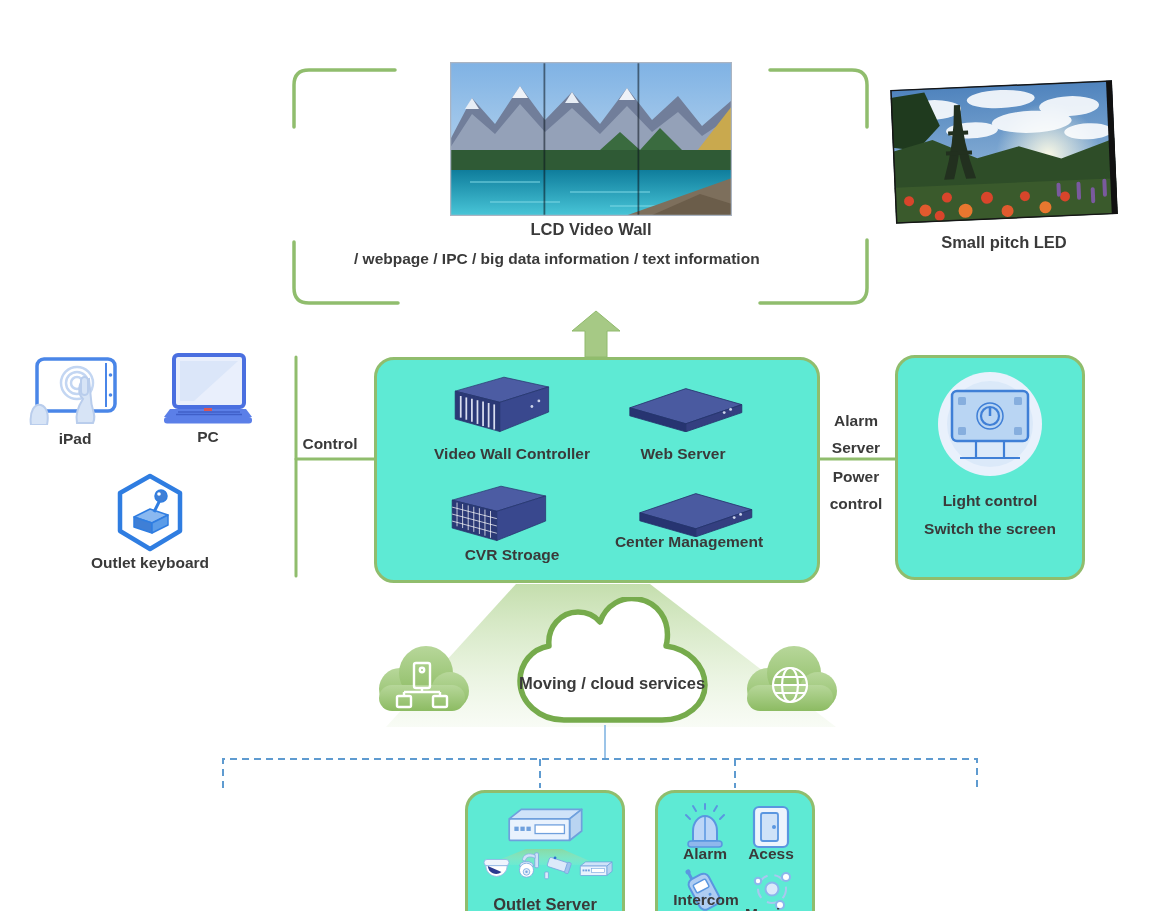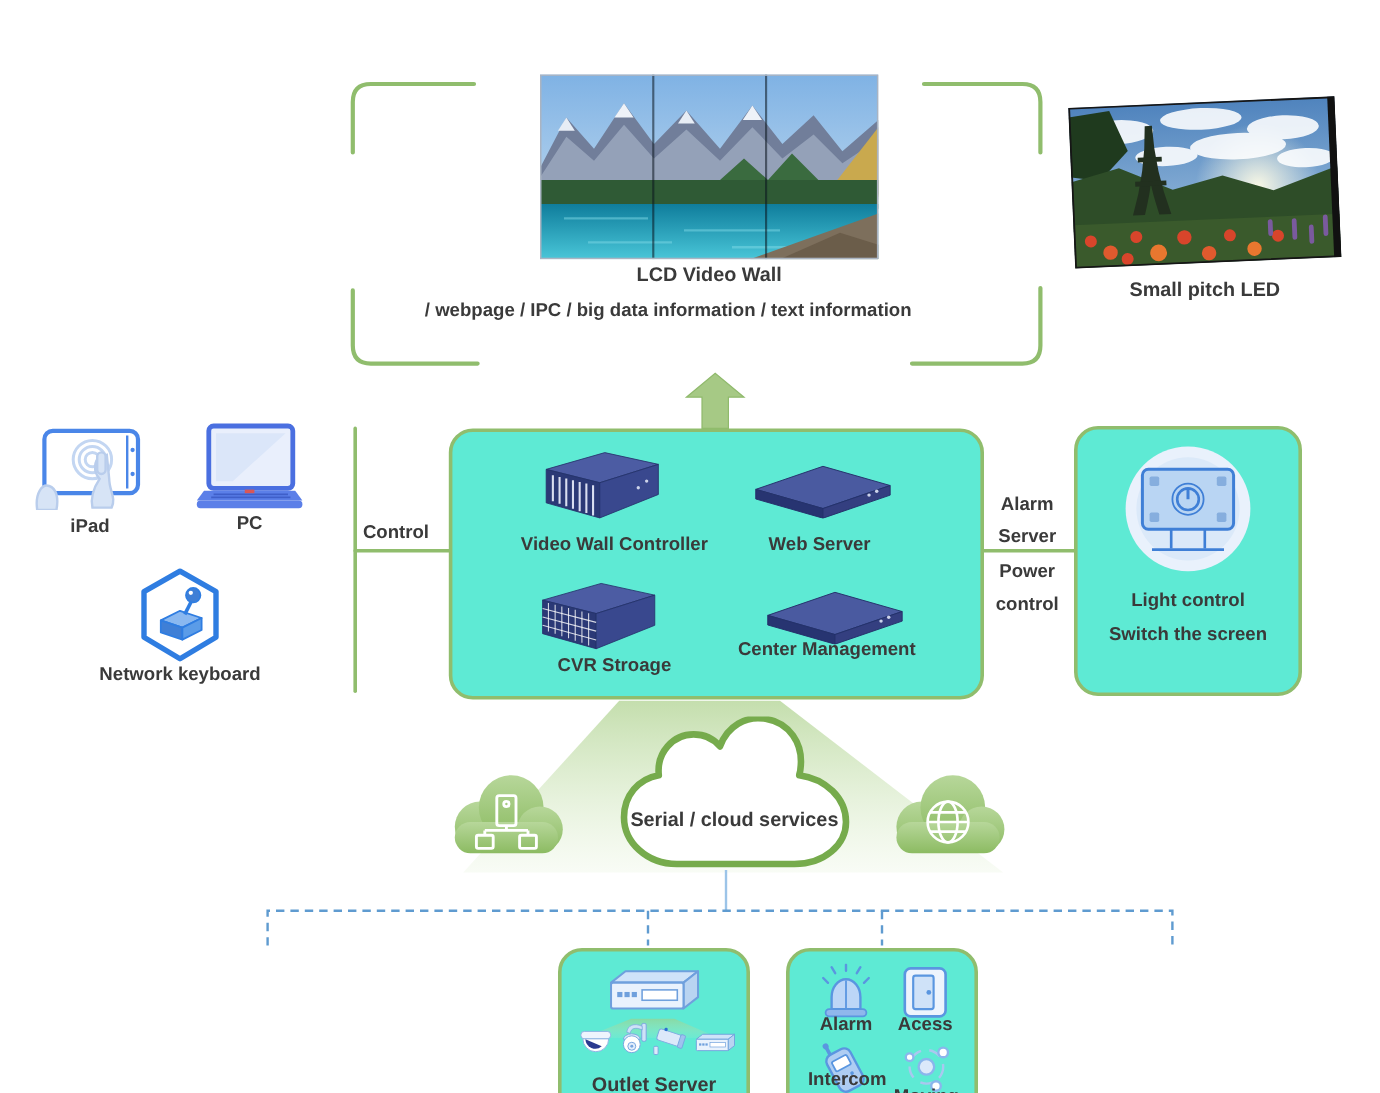--- a/index.html
+++ b/index.html
@@ -226,21 +226,21 @@
       <g stroke="#2f7de1" stroke-width="1.5" stroke-linejoin="round">
         <polygon points="20,44 36,36 54,42 38,50" fill="#8ab8f0"></polygon>
         <polygon points="20,44 38,50 38,60 20,54" fill="#3f7fd6"></polygon>
         <polygon points="38,50 54,42 54,52 38,60" fill="#5b9ce8"></polygon>
       </g>
       <line x1="40" y1="39" x2="46" y2="27" stroke="#2f7de1" stroke-width="3"></line>
       <circle cx="47" cy="23" r="6" fill="#3f7fd6" stroke="#2f7de1" stroke-width="1.5"></circle>
       <circle cx="45" cy="21" r="1.8" fill="#ffffff"></circle>
     </svg>
   </div>
-  <div class="lbl" style="left:55px;top:517px;width:190px">Network keyboard</div>
+  <div class="lbl" style="left:55px;top:517px;width:190px">Outlet keyboard</div>
 
   <div class="lbl" style="left:292px;top:398px;width:76px">Control</div>
 
   <div class="gbox" style="left:374px;top:322px;width:446px;height:226px"></div>
 
   <div class="abs" style="left:448px;top:338px">
     <svg width="105" height="60" viewBox="0 0 150 86">
       <polygon points="10,26 80,6 144,20 74,42" fill="#4c5ca3" stroke="#25316b" stroke-width="1"></polygon>
       <polygon points="10,26 74,42 74,84 10,66" fill="#2b3976" stroke="#25316b" stroke-width="1"></polygon>
       <polygon points="74,42 144,20 144,56 74,84" fill="#39488e" stroke="#25316b" stroke-width="1"></polygon>
@@ -371,21 +371,21 @@
         <path d="M-15,-8 H15 M-15,8 H15"></path>
       </g>
     </svg>
   </div>
 
   <div class="abs" style="left:512px;top:562px">
     <svg width="200" height="130" viewBox="0 0 200 130">
       <path d="M150,123 H52 C27,123 8,105 8,84 C8,66 20,52 37,49 C35,30 49,15 66,15 C75,15 83,19 88,25 C94,8 110,-1 126,2 C145,5 158,22 155,44 C155,46 154,48 154,49 C176,52 193,68 193,88 C193,107 175,123 150,123 Z" fill="#ffffff" stroke="#76ab4c" stroke-width="5.5" stroke-linejoin="round"></path>
     </svg>
   </div>
-  <div class="lbl big" style="left:503px;top:637px;width:218px">Serial / cloud services</div>
+  <div class="lbl big" style="left:503px;top:637px;width:218px">Moving / cloud services</div>
 
 
   <div class="gbox" style="left:465px;top:755px;width:160px;height:146px">
     <svg class="abs" style="left:0;top:0" width="154" height="140">
       <polygon points="58,56 94,56 131,72 18,72" fill="url(#coneGrad2)"></polygon>
     </svg>
     <div class="abs" style="left:36px;top:12px">
       <svg width="82" height="45" viewBox="0 0 95 52">
           <use href="#nvr-box"></use>
         </svg>

